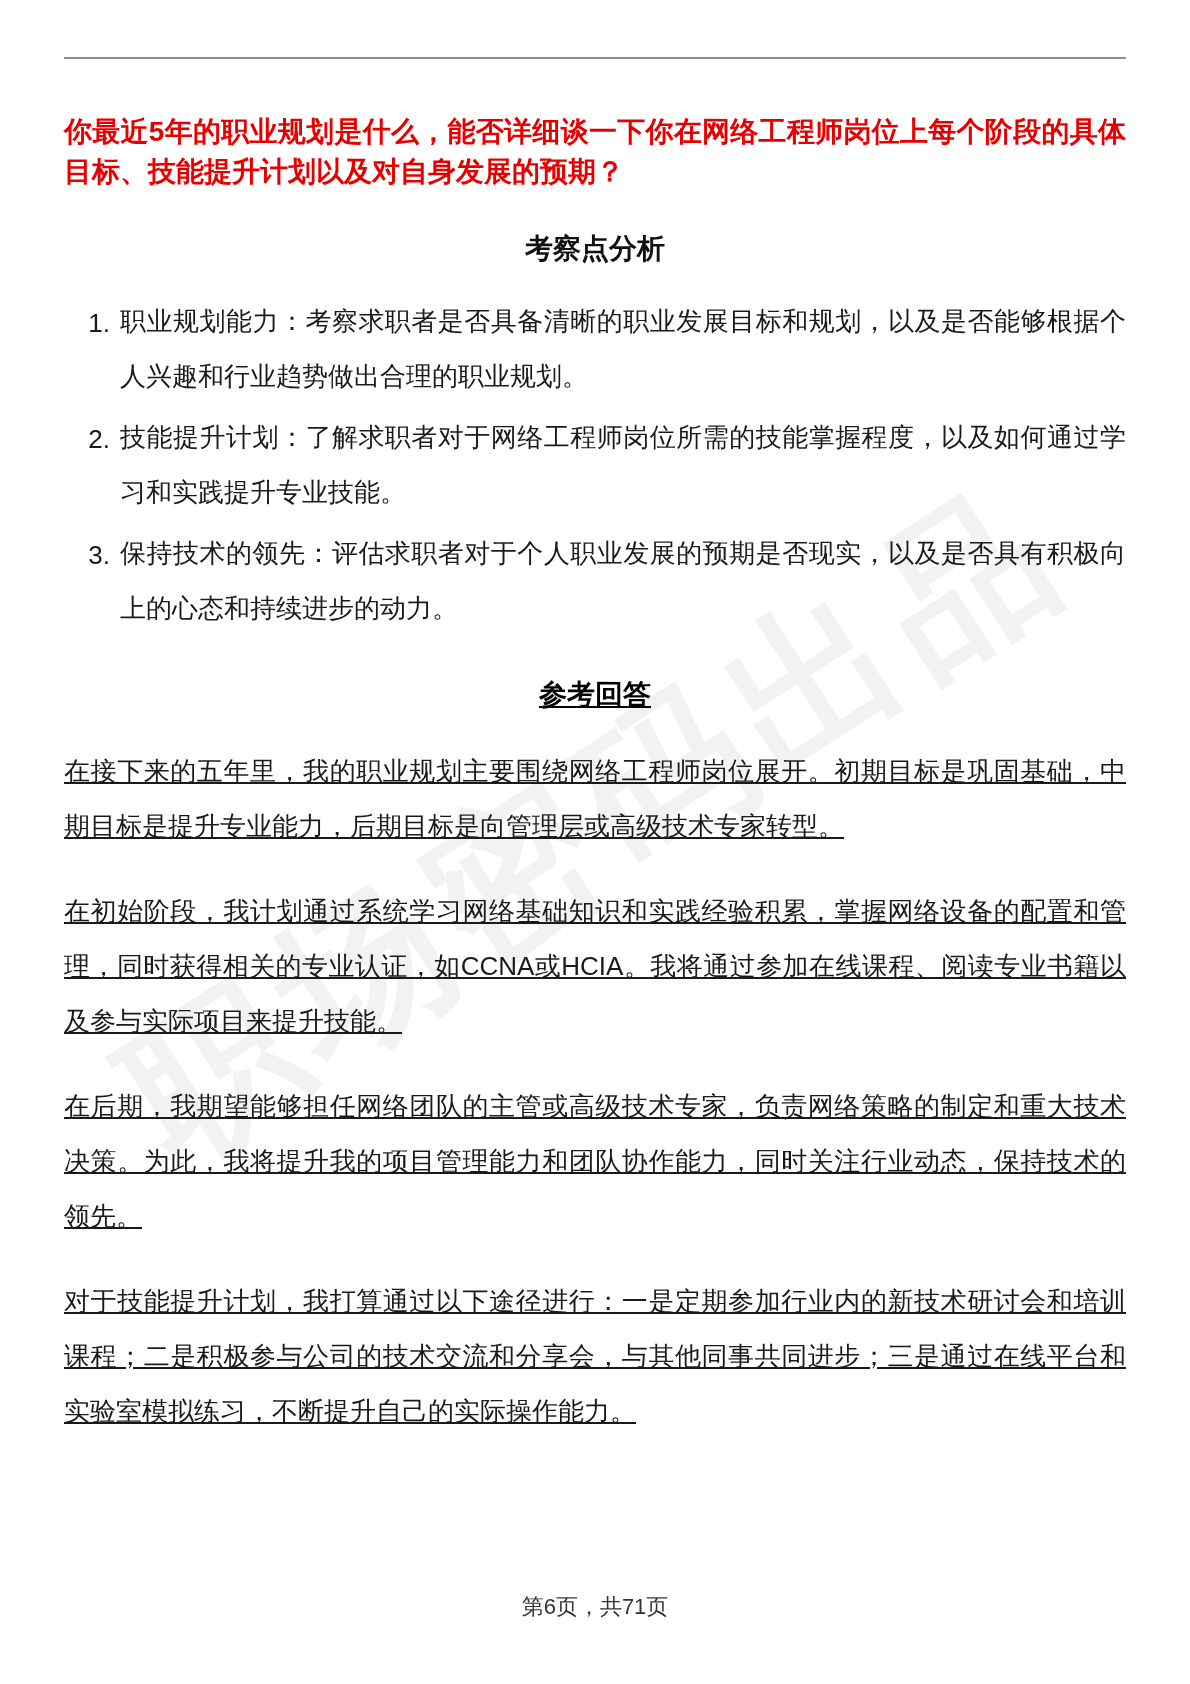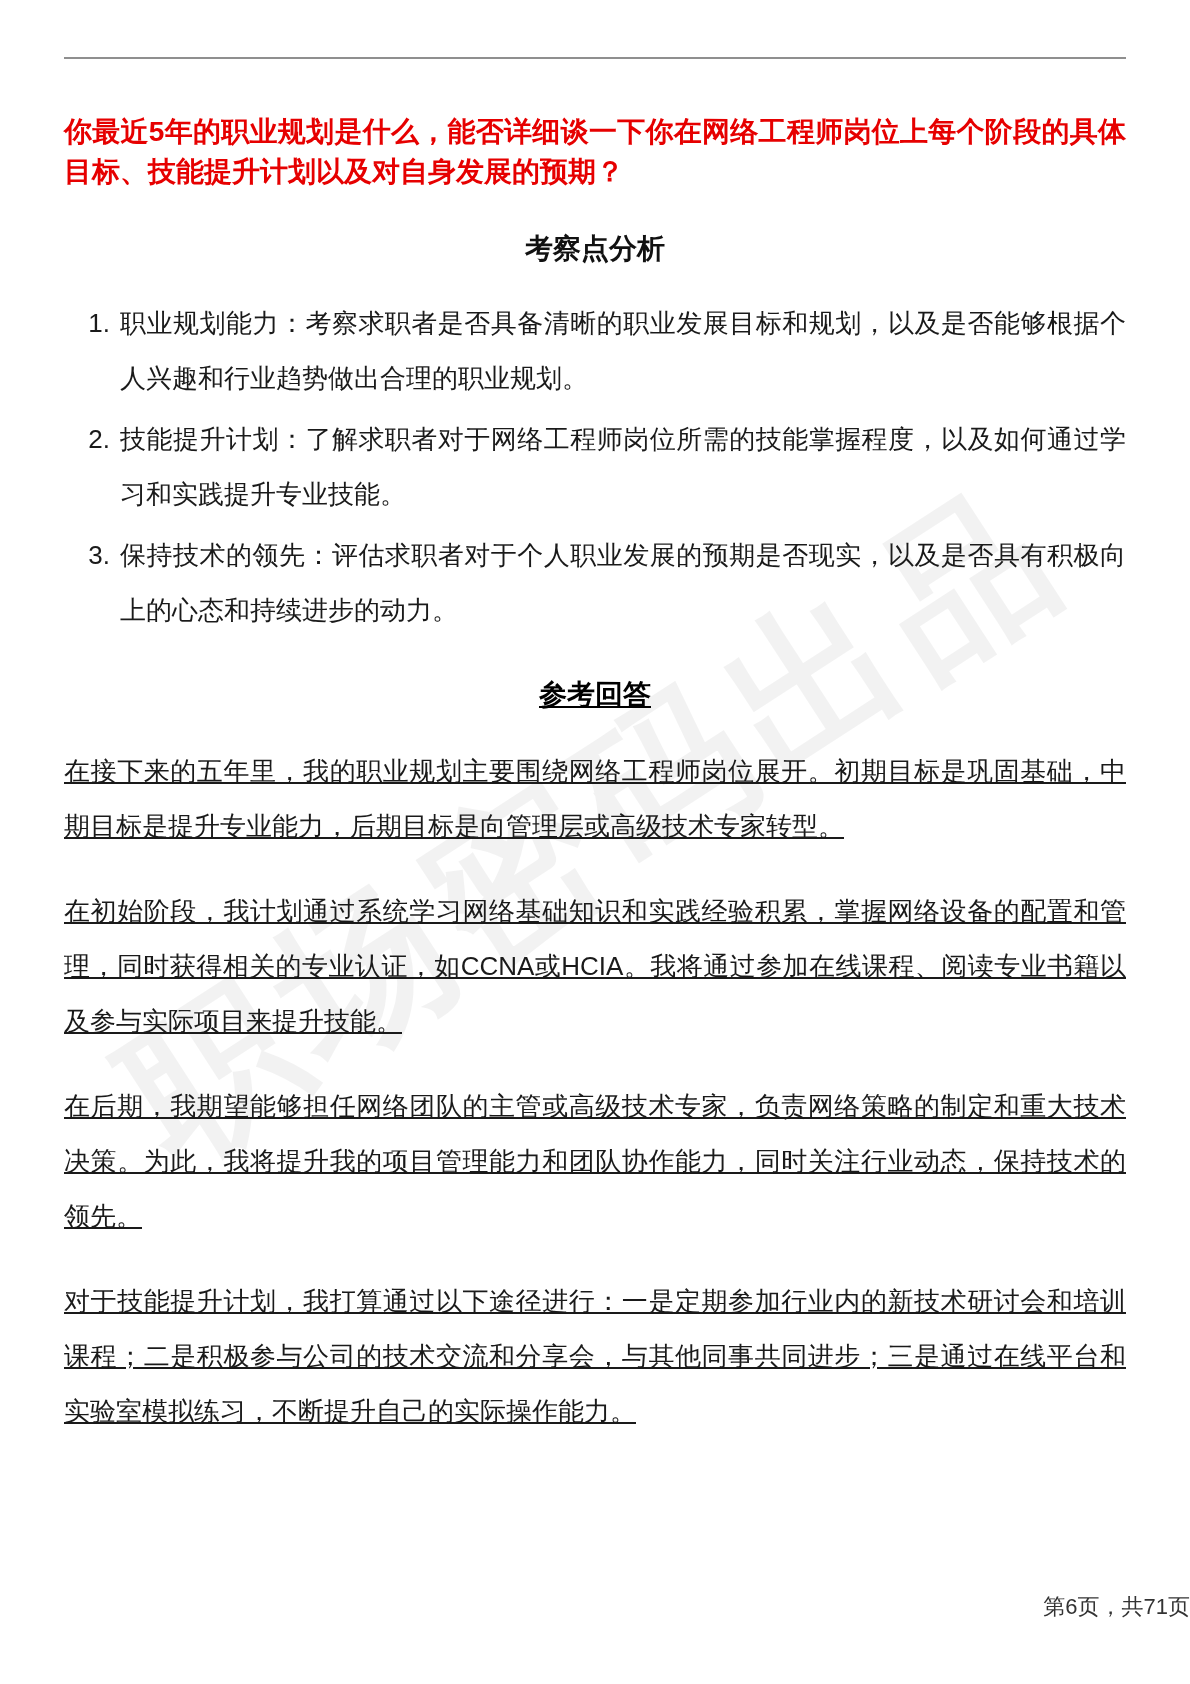--- a/index.html
+++ b/index.html
@@ -56,34 +56,35 @@
   }
   .analysis-item .num {
     flex: 0 0 36px;
     margin-left: 20px;
     text-align: right;
     padding-right: 10px;
   }
   .analysis-item .item-text {
     flex: 1;
     text-align: justify;
+    font-family: Liberation Mono, monospace;
   }
   .answer-paragraphs { margin-top: 10px; text-decoration: underline; }
   .answer-paragraphs p {
     font-size: 26px;
     line-height: 55px;
     text-align: justify;
     margin-top: 30px;
   }
   .footer {
     position: absolute;
     left: 0;
     right: 0;
     bottom: 62px;
-    text-align: right;
+    text-align: center;
     font-size: 22px;
     color: #333333;
     z-index: 2;
   }
   .watermark {
     position: absolute;
     top: 50%;
     left: 50%;
     transform: translate(-50%, -58%) rotate(-33deg);
     font-size: 165px;

